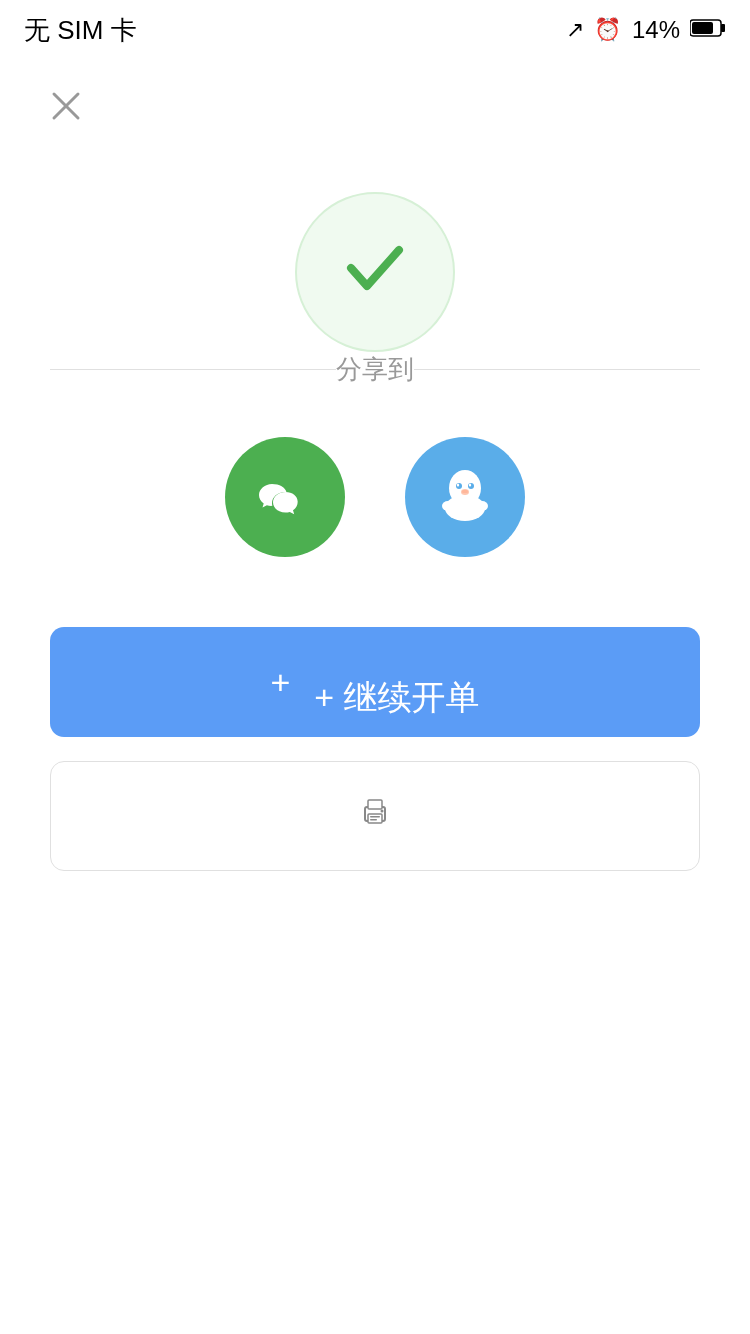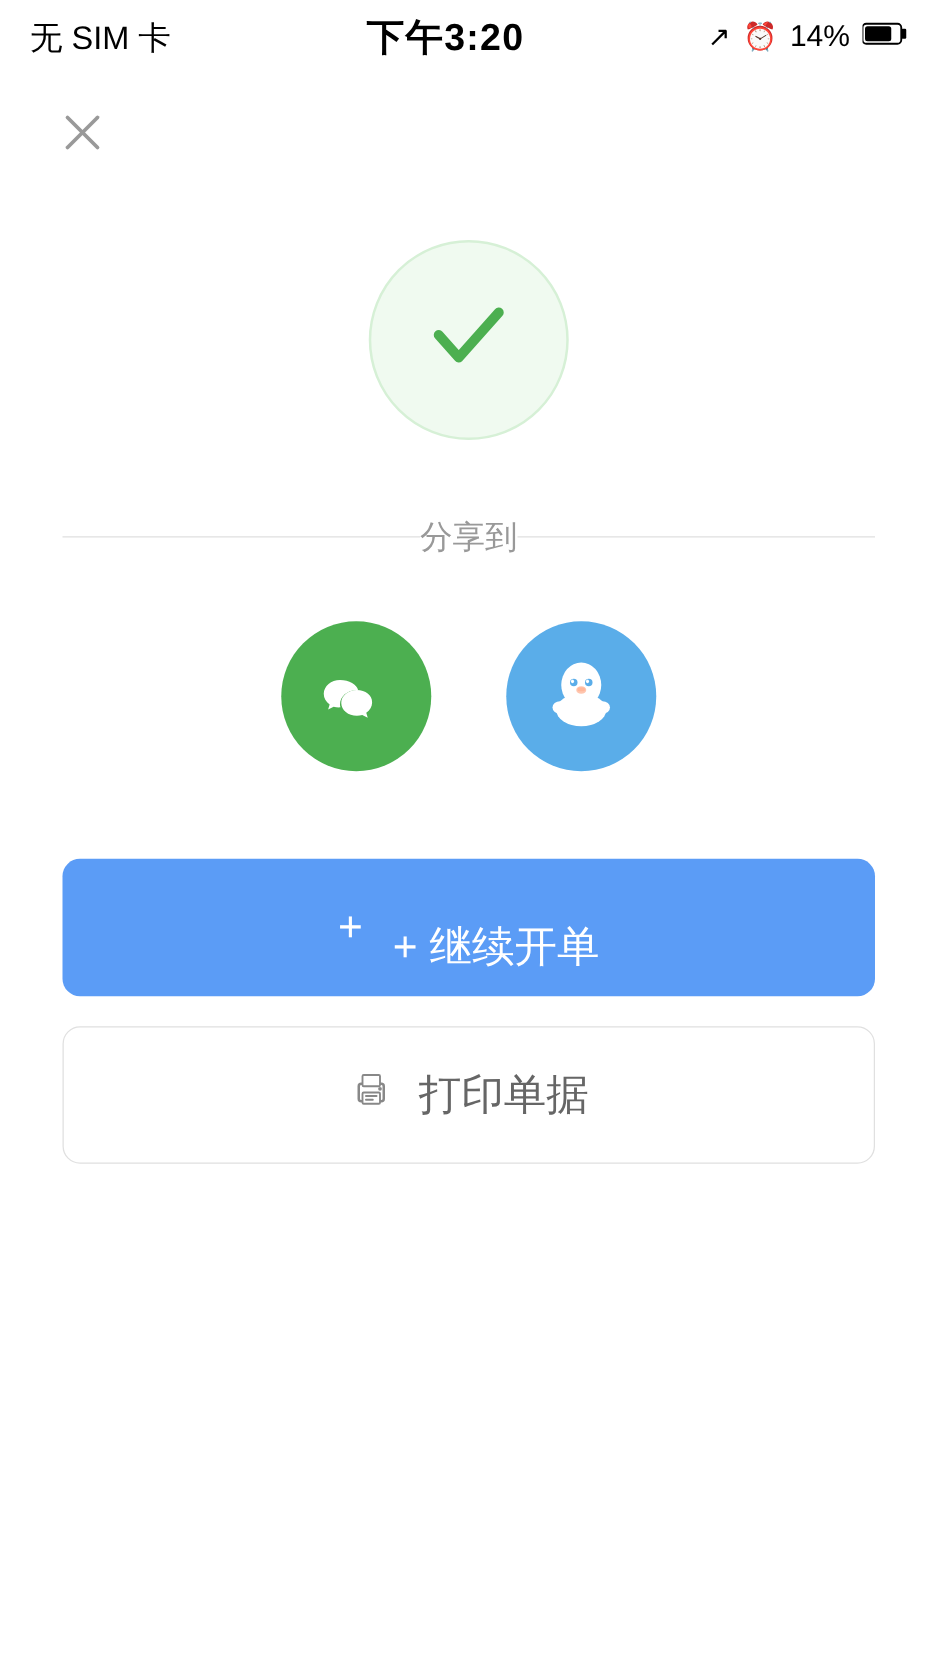--- a/index.html
+++ b/index.html
@@ -97,21 +97,20 @@
       margin-top: 50px;
       font-size: 56px;
       font-weight: 500;
       color: #333;
       letter-spacing: 4px;
     }
 
     
     .share-section {
       width: 100%;
-      margin-top: 60px;
       display: flex;
       align-items: center;
     }
     .share-line {
       flex: 1;
       height: 1px;
       background: #e0e0e0;
     }
     .share-label {
       font-size: 26px;
@@ -184,21 +183,20 @@
   <div class="status-left">
     <span>无 SIM 卡</span>
     <span>
       <svg viewBox="0 0 24 18" fill="none" xmlns="http://www.w3.org/2000/svg">
         <path d="M12 14.5a1.5 1.5 0 1 1 0 3 1.5 1.5 0 0 1 0-3z" fill="#000"></path>
         <path d="M7.5 10.5C8.9 9.1 10.4 8.4 12 8.4c1.6 0 3.1.7 4.5 2.1" stroke="#000" stroke-width="1.8" fill="none" stroke-linecap="round"></path>
         <path d="M4 7C6.4 4.6 9.1 3.2 12 3.2c2.9 0 5.6 1.4 8 3.8" stroke="#000" stroke-width="1.8" fill="none" stroke-linecap="round"></path>
       </svg>
     </span>
   </div>
-  <div class="status-center">下午3:20</div>
   <div class="status-right">
     <span style="font-size:22px;">↗</span>
     <span style="font-size:22px;">⏰</span>
     <span>14%</span>
     <span>
       <svg width="36" height="20" viewBox="0 0 36 20">
         <rect x="0" y="2" width="31" height="16" rx="3" ry="3" stroke="#000" stroke-width="1.5" fill="none"></rect>
         <rect x="31" y="6" width="4" height="8" rx="1" fill="#000"></rect>
         <rect x="2" y="4" width="21" height="12" rx="2" fill="#000"></rect>
       </svg>
@@ -267,17 +265,16 @@
       <span>
         <svg width="36" height="36" viewBox="0 0 36 36" fill="none">
           <rect x="8" y="13" width="20" height="14" rx="2" stroke="#888" stroke-width="2" fill="none"></rect>
           <rect x="11" y="20" width="14" height="9" rx="1" fill="white" stroke="#888" stroke-width="1.5"></rect>
           <rect x="11" y="6" width="14" height="9" rx="1" fill="white" stroke="#888" stroke-width="1.5"></rect>
           <rect x="13" y="22" width="10" height="1.5" rx="0.75" fill="#888"></rect>
           <rect x="13" y="25" width="7" height="1.5" rx="0.75" fill="#888"></rect>
           <circle cx="25" cy="17" r="1.5" fill="#888"></circle>
         </svg>
       </span>
-      <span>打印单据</span>
     </button>
   </div>
 
 </div>
 
 </body></html>

